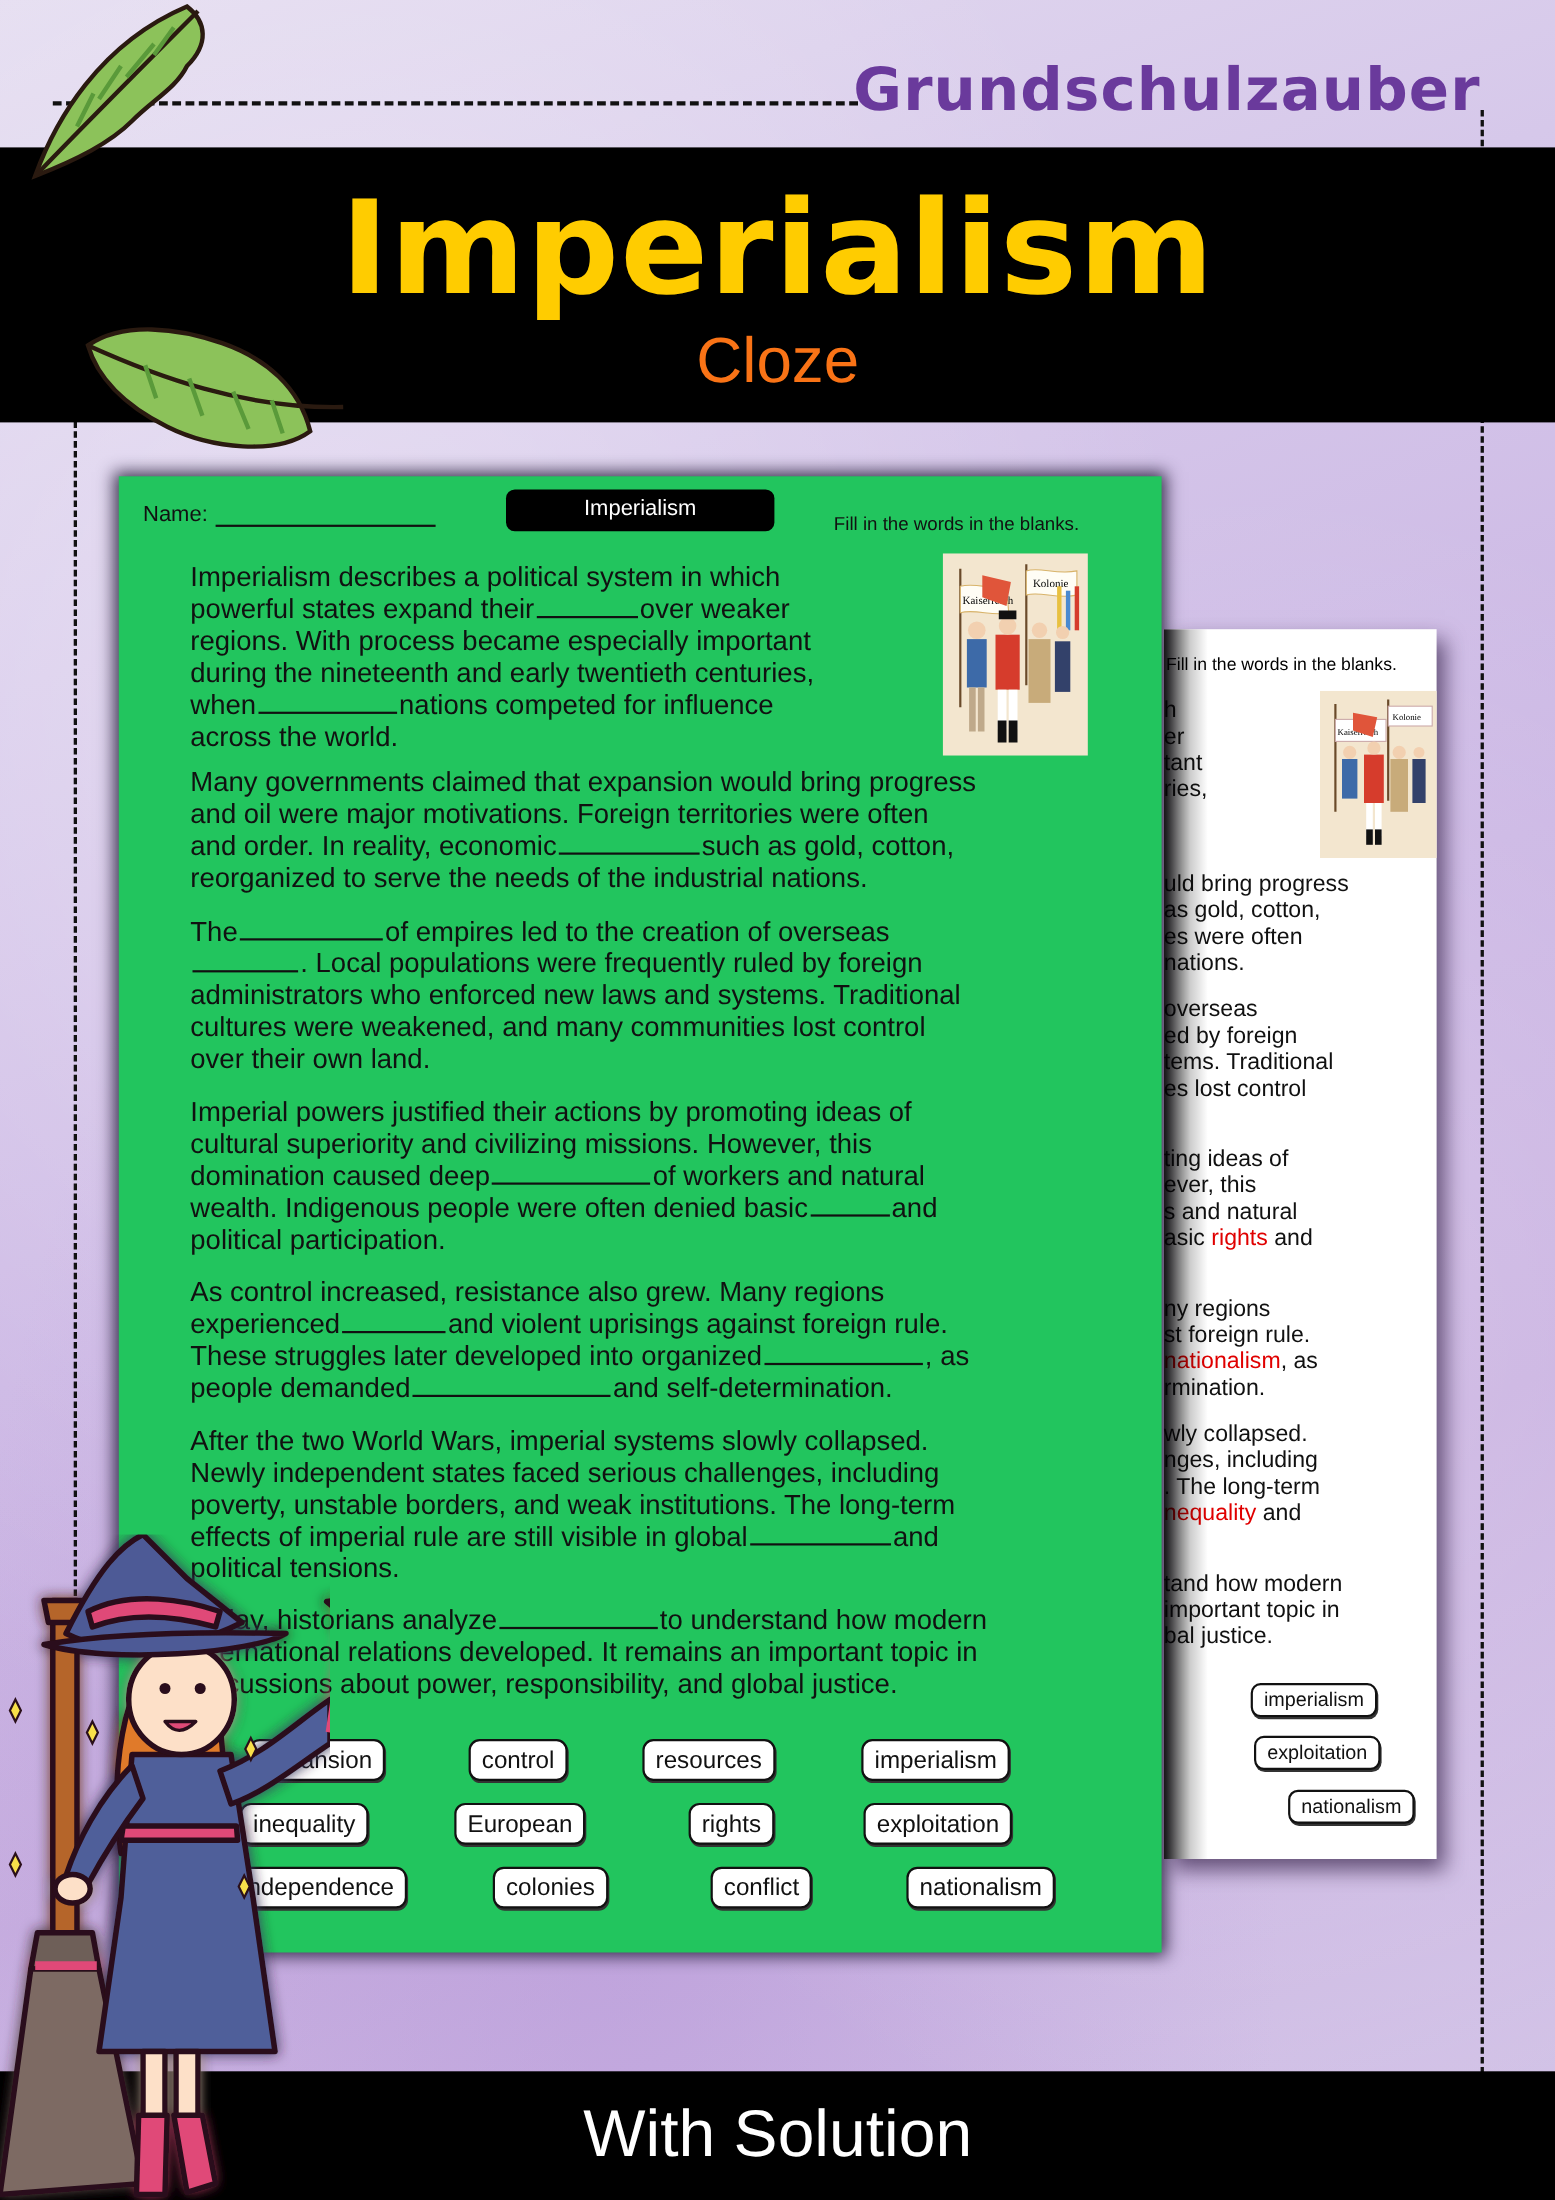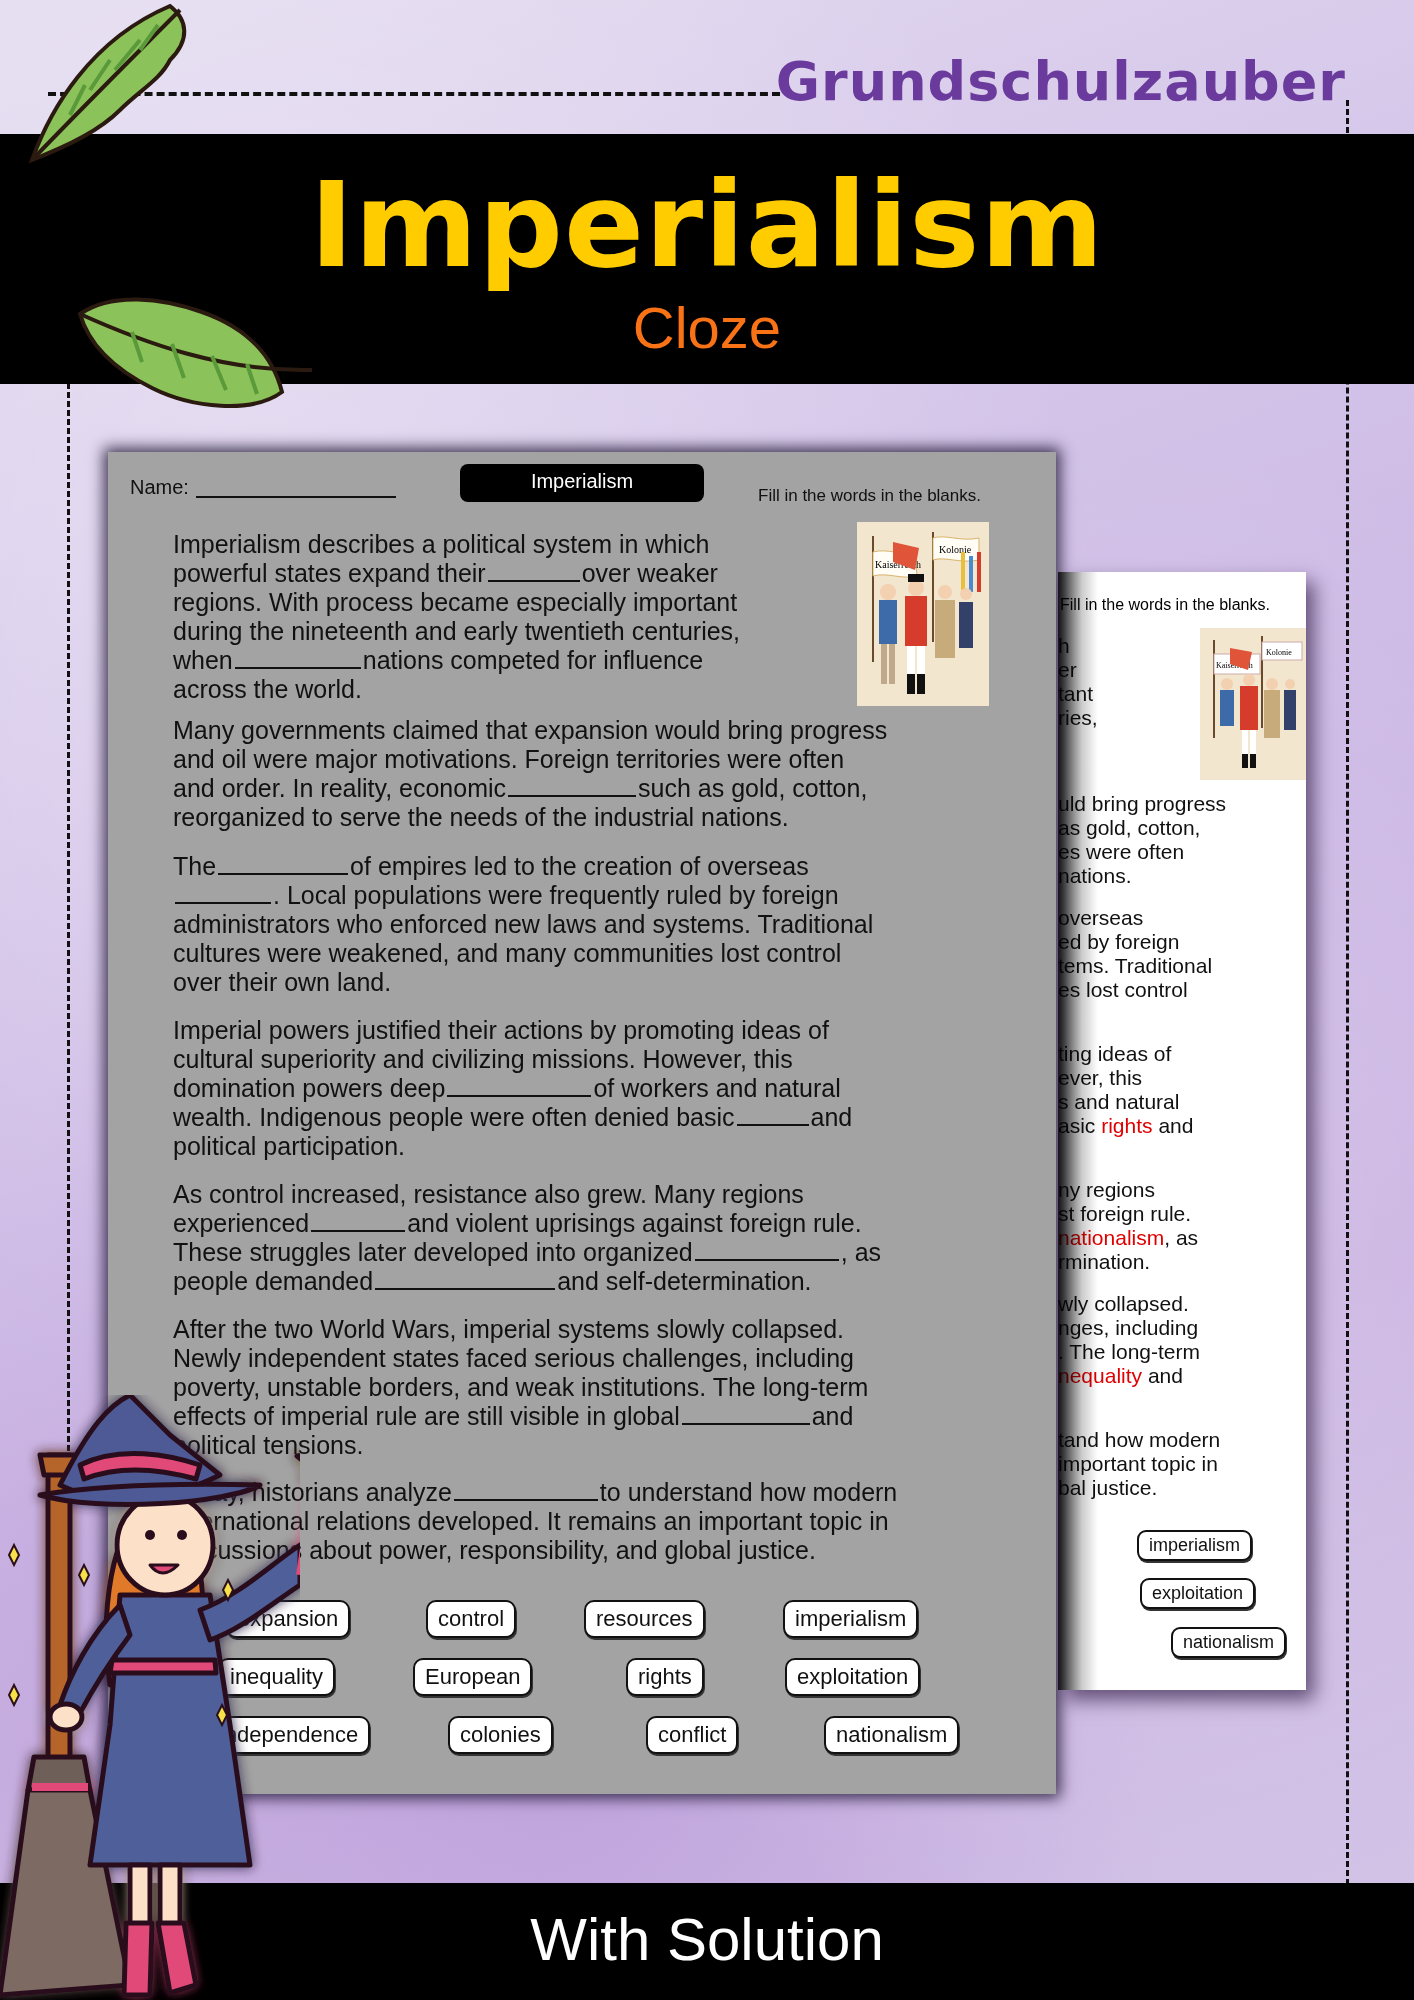--- a/index.html
+++ b/index.html
@@ -65,22 +65,22 @@
   .page-back .lines { position: absolute; left: 0; top: 0; font-size: 21px; line-height: 24px; color: #111; }
   .page-back .ln { position: absolute; white-space: nowrap; }
   .page-back .ans { color: #e00000; }
   .page-back .chip {
     position: absolute; border: 2px solid #111; border-radius: 9px;
     padding: 3px 10px; font-size: 18px; background: #fff; white-space: nowrap;
   }
 
   
   .page-front {
-    position: absolute; left: 108px; top: 452px; width: 948px; height: 1342px;
-    background: #a3a3a3;
+    position: absolute; left: 108px; top: 433px; width: 948px; height: 1342px;
+    background: #22c55e;
     box-shadow: 0 0 14px 4px rgba(20,10,40,0.8);
   }
   .name-label { position: absolute; left: 22px; top: 24px; font-size: 20px; color: #111; }
   .name-line { position: absolute; left: 88px; top: 44px; width: 200px; border-bottom: 2px solid #111; }
   .title-pill {
     position: absolute; left: 352px; top: 12px; width: 244px; height: 38px;
     background: #000; border-radius: 8px; color: #fff; font-size: 20px;
     text-align: center; line-height: 34px;
   }
   .instruction { position: absolute; left: 650px; top: 34px; font-size: 17px; color: #111; }
@@ -246,21 +246,21 @@
     <div class="para" style="top:322px">
         <span class="l"><span>The</span><span class="blank" style="width: 130px;"></span><span>of empires led to the creation of overseas</span></span>
         <span class="l"><span></span><span class="blank" style="width: 96px;"></span><span>. Local populations were frequently ruled by foreign</span></span>
         <span class="l"><span>administrators who enforced new laws and systems. Traditional</span><span></span></span>
         <span class="l"><span>cultures were weakened, and many communities lost control</span><span></span></span>
         <span class="l"><span>over their own land.</span><span></span></span>
       </div>
     <div class="para" style="top:486px">
         <span class="l"><span>Imperial powers justified their actions by promoting ideas of</span><span></span></span>
         <span class="l"><span>cultural superiority and civilizing missions. However, this</span><span></span></span>
-        <span class="l"><span>domination powers deep</span><span class="blank" style="width: 144px;"></span><span>of workers and natural</span></span>
+        <span class="l"><span>domination caused deep</span><span class="blank" style="width: 144px;"></span><span>of workers and natural</span></span>
         <span class="l"><span>wealth. Indigenous people were often denied basic</span><span class="blank" style="width: 72px;"></span><span>and</span></span>
         <span class="l"><span>political participation.</span><span></span></span>
       </div>
     <div class="para" style="top:650px">
         <span class="l"><span>As control increased, resistance also grew. Many regions</span><span></span></span>
         <span class="l"><span>experienced</span><span class="blank" style="width: 94px;"></span><span>and violent uprisings against foreign rule.</span></span>
         <span class="l"><span>These struggles later developed into organized</span><span class="blank" style="width: 144px;"></span><span>, as</span></span>
         <span class="l"><span>people demanded</span><span class="blank" style="width: 180px;"></span><span>and self-determination.</span></span>
       </div>
     <div class="para" style="top:785px">

